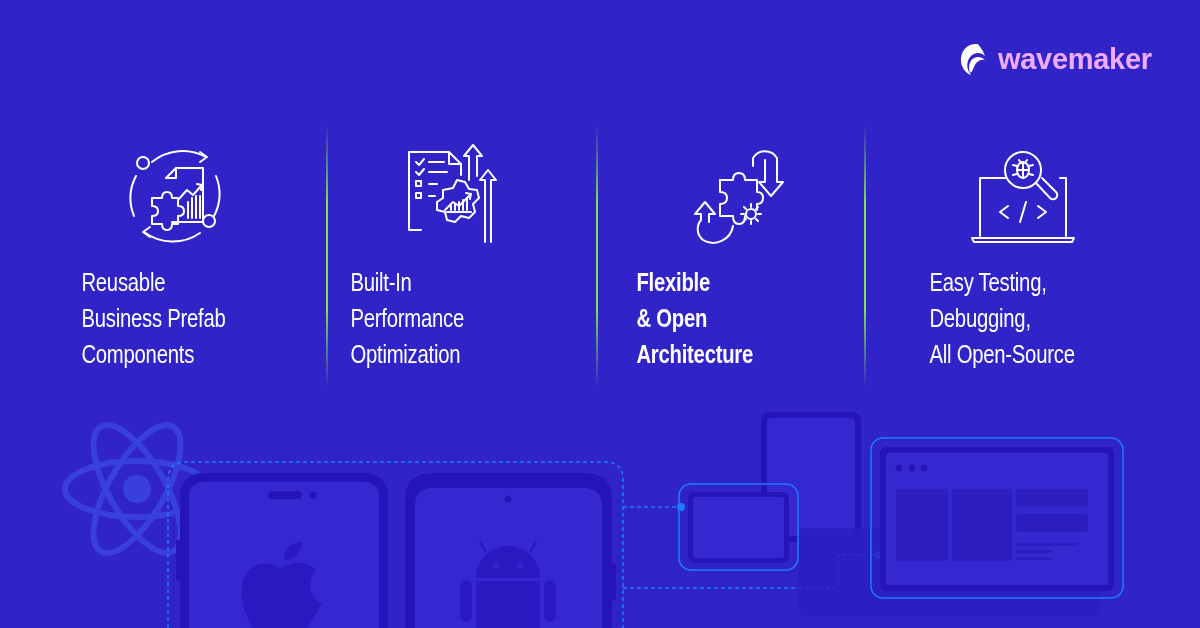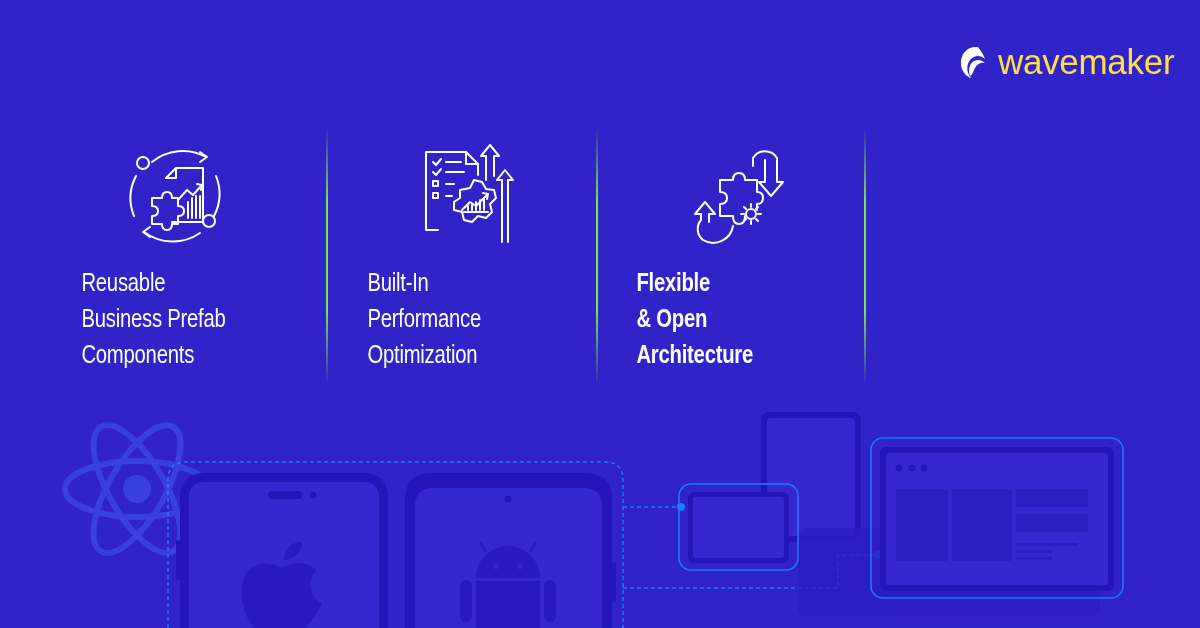--- a/index.html
+++ b/index.html
@@ -1,19 +1,19 @@
 <!DOCTYPE html>
 <html><head>
 <meta charset="utf-8">
 <style>
   html, body { margin: 0; padding: 0; }
   body { width: 1200px; height: 628px; overflow: hidden; background: #3023C8; position: relative; font-family: "Liberation Sans", sans-serif; }
   .stage { position: absolute; inset: 0; width: 1200px; height: 628px; }
   .logo { position: absolute; left: 958px; top: 42px; display: flex; align-items: center; gap: 4px; }
-  .logo-text { color: #fde047; font-size: 35px; letter-spacing: -0.3px; font-family: "Liberation Sans", sans-serif; font-weight: 400; }
+  .logo-text { color: #f0abfc; font-size: 29px; letter-spacing: -0.3px; font-family: "Liberation Sans", sans-serif; font-weight: 700; }
   .feature { position: absolute; top: 140px; width: 240px; text-align: left; }
   .feature .icon { width: 110px; height: 110px; margin: 0 auto; display: block; }
   .feature .label { color: #fff; font-size: 26px; line-height: 36px; margin-top: 14px; font-family: "Liberation Sans Narrow", "Liberation Sans", sans-serif; transform: scaleX(0.78); transform-origin: center; white-space: pre-line; letter-spacing: -0.3px; }
   .divider { position: absolute; top: 125px; width: 2px; height: 262px; background: linear-gradient(to bottom, rgba(130,230,80,0) 0%, #7ee64b 30%, #7ee64b 70%, rgba(130,230,80,0) 100%); }
   .bg-illustration { position: absolute; left: 0; top: 0; width: 1200px; height: 628px; pointer-events: none; }
 </style>
 </head>
 <body>
 
 <div class="stage">
@@ -118,21 +118,21 @@
       <path d="M58 60 L67 50 L73 55 L82 45"></path>
       <path d="M77 44 L82 45 L81 50"></path>
       <path d="M68 78 L68 62 M72 78 L72 58 M76 78 L76 56 M80 78 L80 56"></path>
       <path d="M32 58 L42 58 Q42 52 47 52 Q52 52 52 58 L58 58 L58 66 Q64 66 64 71 Q64 76 58 76 L58 84 L52 84 Q52 90 47 90 Q42 90 42 84 L32 84 L32 76 Q38 76 38 71 Q38 66 32 66 Z"></path>
     </svg>
     <div class="label">Reusable
 Business Prefab
 Components</div>
   </div>
 
-  <div class="feature" style="left:341px;">
+  <div class="feature" style="left:324px;">
     <svg class="icon" viewBox="0 0 110 110" fill="none" stroke="#fff" stroke-width="2" stroke-linecap="round" stroke-linejoin="round">
       <path d="M20 12 L60 12 L72 24 L72 35 M20 12 L20 90 L32 90"></path>
       <path d="M60 12 L60 24 L72 24"></path>
       <path d="M27 22 L30 25 L35 19 M40 22 L55 22"></path>
       <path d="M27 32 L30 35 L35 29 M40 32 L58 32"></path>
       <rect x="27" y="41" width="5" height="5"></rect>
         <path d="M40 44 L48 44"></path>
       <rect x="27" y="53" width="5" height="5"></rect>
         <path d="M40 56 L46 56"></path>
       <path d="M64 48 L68 40 L76 42 L80 49 L88 50 L90 58 L84 64 L86 72 L80 78 L72 76 L66 82 L58 80 L56 72 L48 70 L48 62 L54 58 L54 50 Z"></path>
@@ -155,14 +155,29 @@
       <path d="M45 40 L45 52 Q52 52 52 58 Q52 64 45 64 L45 76 L58 76 Q58 84 64 84 Q70 84 70 76"></path>
       <circle cx="76" cy="74" r="5"></circle>
       <path d="M76 64 L76 67 M76 81 L76 84 M66 74 L69 74 M83 74 L86 74 M69 67 L71 69 M81 79 L83 81 M69 81 L71 79 M81 69 L83 67"></path>
       <path d="M28 100 A20 20 0 0 0 58 86 M28 100 A14 14 0 0 1 26 80 L26 74 L20 74 L30 62 L40 74 L34 74 L34 82"></path>
     </svg>
     <div class="label">Flexible
 &amp; Open
 Architecture</div>
   </div>
 
+  <div class="feature" style="left:903px;">
+    <svg class="icon" viewBox="0 0 110 110" fill="none" stroke="#fff" stroke-width="2" stroke-linecap="round" stroke-linejoin="round">
+      <path d="M38 38 L12 38 L12 96 M92 38 L98 38 L98 96"></path>
+      <path d="M4 98 L106 98 L104 102 L6 102 Z"></path>
+      <path d="M30 98 L46 98"></path>
+      <circle cx="55" cy="30" r="18"></circle>
+      <path d="M68 43 L82 58 A4 4 0 0 0 88 52 L74 38"></path>
+      <ellipse cx="55" cy="30" rx="6" ry="8"></ellipse>
+      <path d="M49 30 L61 30 M55 22 L55 38 M45 25 L49 26 M45 35 L49 34 M65 25 L61 26 M65 35 L61 34 M51 20 L53 23 M59 20 L57 23"></path>
+      <path d="M40 66 L32 72 L40 78 M70 66 L78 72 L70 78 M58 62 L52 82"></path>
+    </svg>
+    <div class="label">Easy Testing,
+Debugging,
+All Open-Source</div>
+  </div>
 
 </div>
 
 </body></html>

